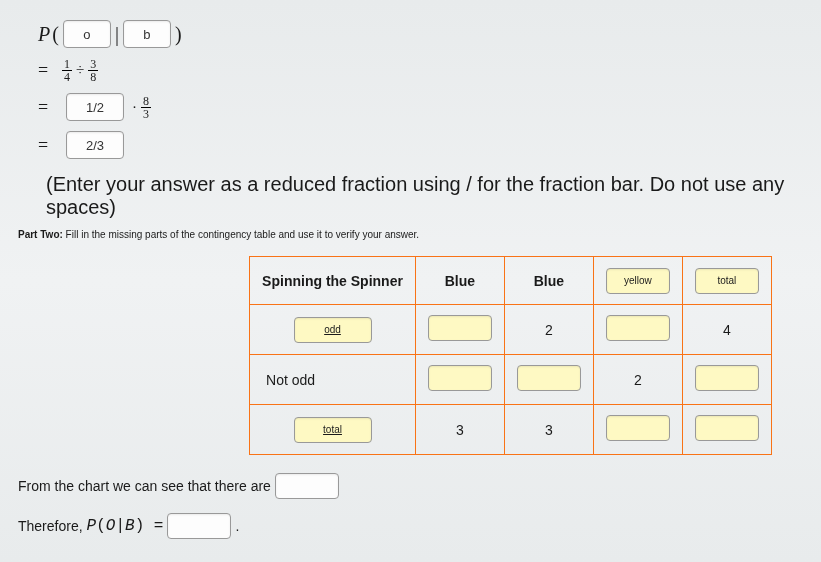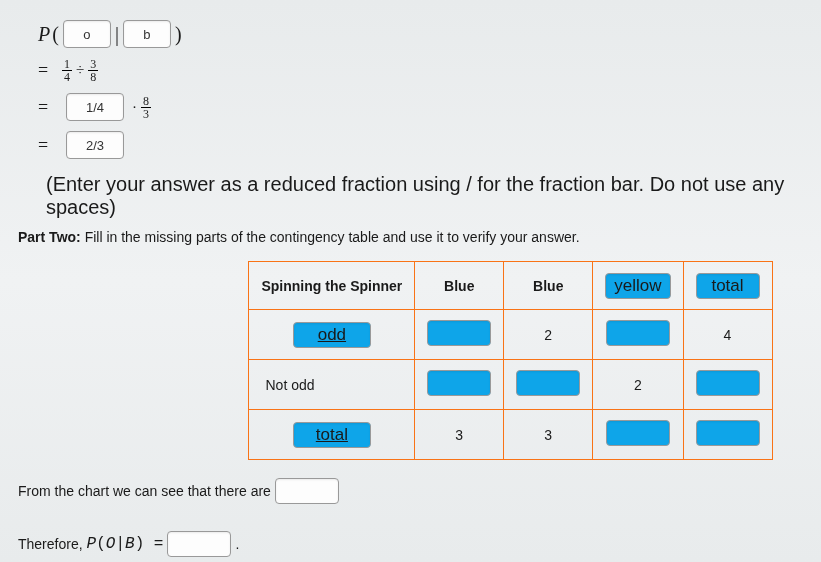--- a/index.html
+++ b/index.html
@@ -39,44 +39,44 @@
       font-family: 'Times New Roman', serif;
       font-size: 12px;
       line-height: 1;
       vertical-align: middle;
     }
     .frac .num { border-bottom: 1px solid #000; padding: 0 2px; }
     .frac .den { padding: 0 2px; }
     .divsym { font-family: 'Times New Roman', serif; font-size: 15px; margin: 0 4px; }
     .dot { font-family: 'Times New Roman', serif; font-size: 15px; margin: 0 4px; }
     .instruction { font-size: 20px; margin: 14px 0 10px 28px; }
-    .part-two { font-size: 14px; margin: 0 0 16px 0; }
+    .part-two { font-size: 10px; margin: 0 0 16px 0; }
     .table-wrap { display: flex; justify-content: center; margin-bottom: 18px; margin-left: 200px;}
     table { border-collapse: collapse; }
     td {
       border: 1px solid #f97316;
       padding: 10px 12px;
       text-align: center;
       vertical-align: middle;
       height: 48px;
       min-width: 78px;
       font-size: 14px;
     }
     td.header { font-weight: bold; font-size: 14px; min-width:150px;}
     td .cell-input {
       display: inline-flex;
       align-items: center;
       justify-content: center;
       border: 1px solid #999;
-      background: #0ea5e9;
+      background: #fef9c3;
       border-radius: 4px;
       height: 26px;
       min-width: 64px;
       padding: 0 8px;
-      font-size: 17px;
+      font-size: 10px;
       box-shadow: inset 0 1px 2px rgba(0,0,0,0.08);
     }
     td .cell-input.wide { min-width: 78px; text-decoration: underline; }
     .sentence { font-size: 14px; margin: 8px 0; display: flex; align-items: center; flex-wrap: wrap; gap: 4px;}
     .inline-input {
       display: inline-flex;
       align-items: center;
       justify-content: center;
       border: 1px solid #999;
       background: #fdfdfd;
@@ -110,21 +110,21 @@
   </span>
   <span class="divsym">÷</span>
   <span class="frac">
     <span class="num">3</span>
     <span class="den">8</span>
   </span>
 </div>
 
 <div class="row" style="margin-left:20px;">
   <span class="eq">=</span>
-  <span class="input-box">1/4</span>
+  <span class="input-box">1/2</span>
   <span class="dot">·</span>
   <span class="frac">
     <span class="num">8</span>
     <span class="den">3</span>
   </span>
 </div>
 
 <div class="row" style="margin-left:20px;">
   <span class="eq">=</span>
   <span class="input-box">2/3</span>
@@ -169,18 +169,18 @@
     </tr>
   </tbody>
     </table>
 </div>
 
 <div class="sentence">
   <span>From the chart we can see that there are</span>
   <span class="inline-input"></span>
 </div>
 
-<div class="sentence" style="margin-top:27px;">
+<div class="sentence" style="margin-top:14px;">
   <span>Therefore, </span>
   <span class="math-expr">P<span class="upright">(</span>O<span class="upright">|</span>B<span class="upright">) =</span></span>
   <span class="inline-input"></span>
   <span>.</span>
 </div>
 
 </body></html>

